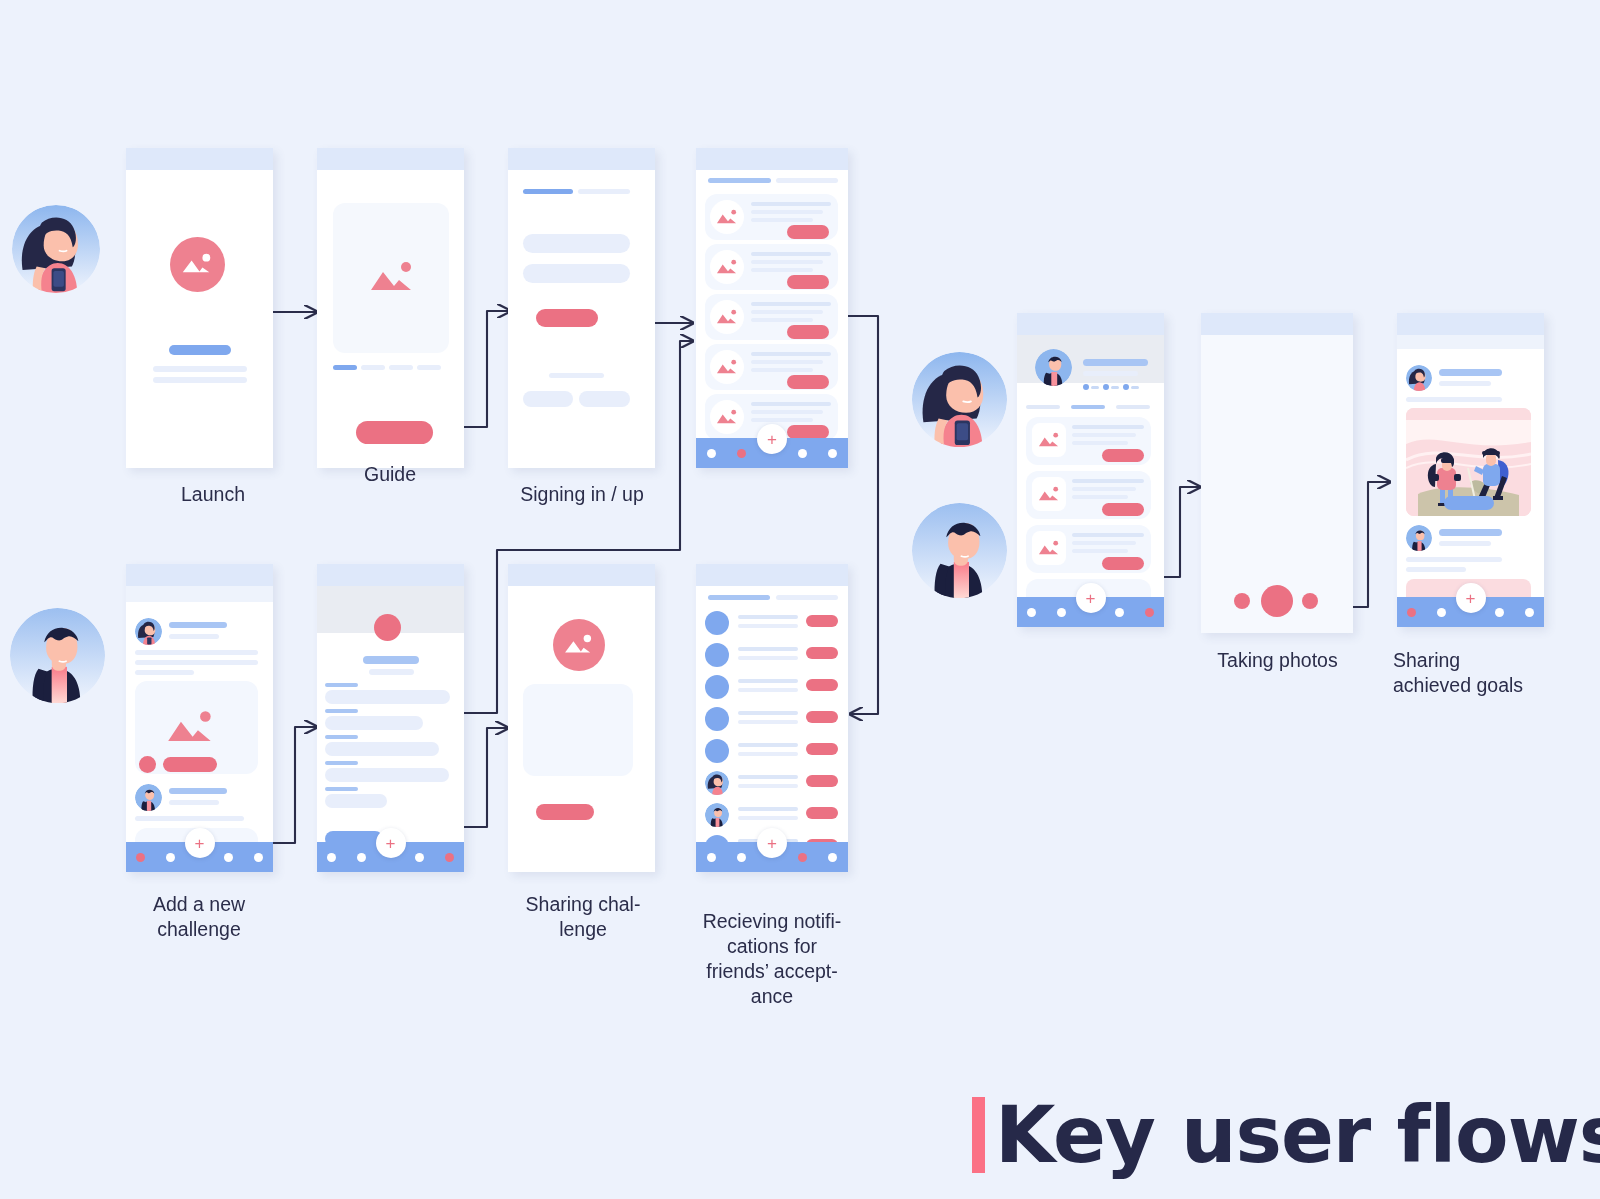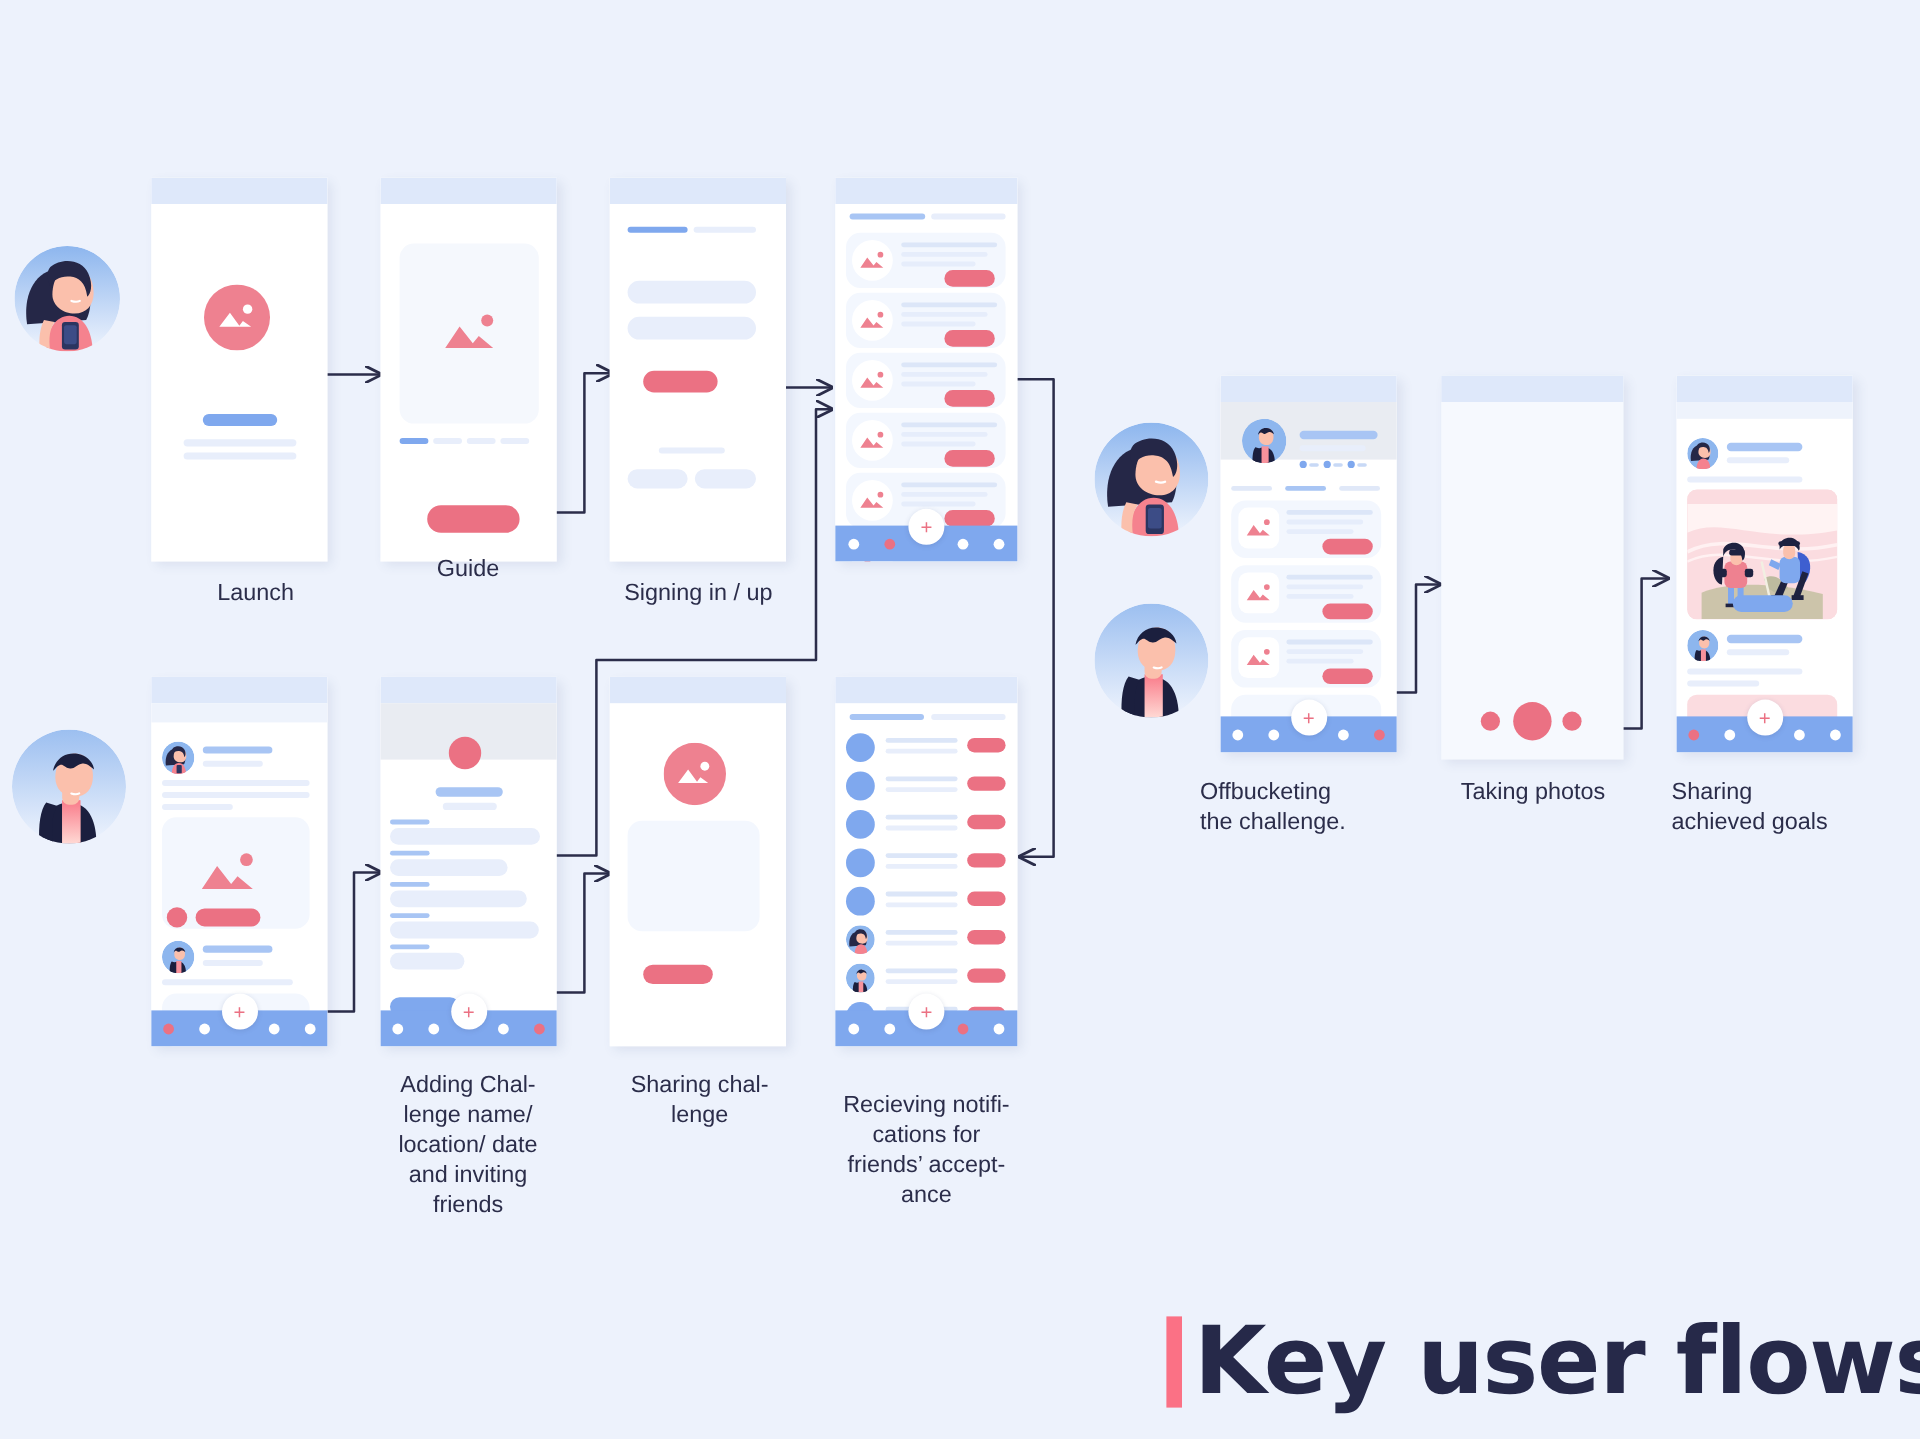--- a/index.html
+++ b/index.html
@@ -407,20 +407,24 @@
     </div>
     <div class="navbar">
       <span class="nd accent"></span>
       <span class="nd"></span>
       <span class="gap"></span>
       <span class="nd"></span>
       <span class="nd"></span>
     </div>
     <div class="fab">+</div>
   </div>
+  <div class="caption" style="left:106px;top:892px;width:186px;">
+    <div>Add a new</div>
+    <div>challenge</div>
+  </div>
 
   <div class="phone" style="left:317px;top:564px;width:147px;height:308px;">
     <div class="statusbar"></div>
     <div class="screenbody">
       <div style="position:absolute;left:0;top:0;width:100%;height:47px;background:#E9ECF2;"></div>
       <div class="dot pink" style="left:57px;top:28px;width:27px;height:27px;"></div>
       <div class="bar blueL" style="left:46px;top:70px;width:56px;height:8px;"></div>
       <div class="bar" style="left:52px;top:83px;width:45px;height:6px;"></div>
 
       <div class="bar blueL" style="left:8px;top:97px;width:33px;height:4px;"></div>
@@ -437,27 +441,20 @@
       <div class="bar blueL" style="left:8px;top:245px;width:58px;height:16px;background:#7FA8EE;"></div>
     </div>
     <div class="navbar">
       <span class="nd"></span>
       <span class="nd"></span>
       <span class="gap"></span>
       <span class="nd"></span>
       <span class="nd accent"></span>
     </div>
     <div class="fab">+</div>
-  </div>
-  <div class="caption" style="left:292px;top:892px;width:196px;">
-    <div>Adding Chal-</div>
-    <div>lenge name/</div>
-    <div>location/ date</div>
-    <div>and inviting</div>
-    <div>friends</div>
   </div>
 
   <div class="phone" style="left:508px;top:564px;width:147px;height:308px;">
     <div class="statusbar"></div>
     <div class="screenbody">
       <div class="pic" style="left:45px;top:33px;width:52px;height:52px;">
         <svg viewBox="0 0 56 56">
           <circle cx="28" cy="28" r="28" fill="#EE8190"></circle>
           <circle cx="37" cy="21" r="4" fill="#fff"></circle>
           <path d="M13 36l9-12 8 11 3-4 7 5z" fill="#fff"></path>
@@ -624,24 +621,20 @@
     </div>
     <div class="navbar">
       <span class="nd"></span>
       <span class="nd"></span>
       <span class="gap"></span>
       <span class="nd"></span>
       <span class="nd accent"></span>
     </div>
     <div class="fab">+</div>
   </div>
-  <div class="caption" style="left:1000px;top:648px;width:180px;text-align:left;">
-    <div>Offbucketing</div>
-    <div>the challenge.</div>
-  </div>
 
   <div class="phone" style="left:1201px;top:313px;width:152px;height:320px;background:#F6F9FE;">
     <div class="statusbar"></div>
     <div class="screenbody">
       <div class="dot pink" style="left:33px;top:258px;width:16px;height:16px;"></div>
       <div class="dot pink" style="left:60px;top:250px;width:32px;height:32px;"></div>
       <div class="dot pink" style="left:101px;top:258px;width:16px;height:16px;"></div>
     </div>
   </div>
   <div class="caption" style="left:1185px;top:648px;width:185px;">Taking  photos</div>

